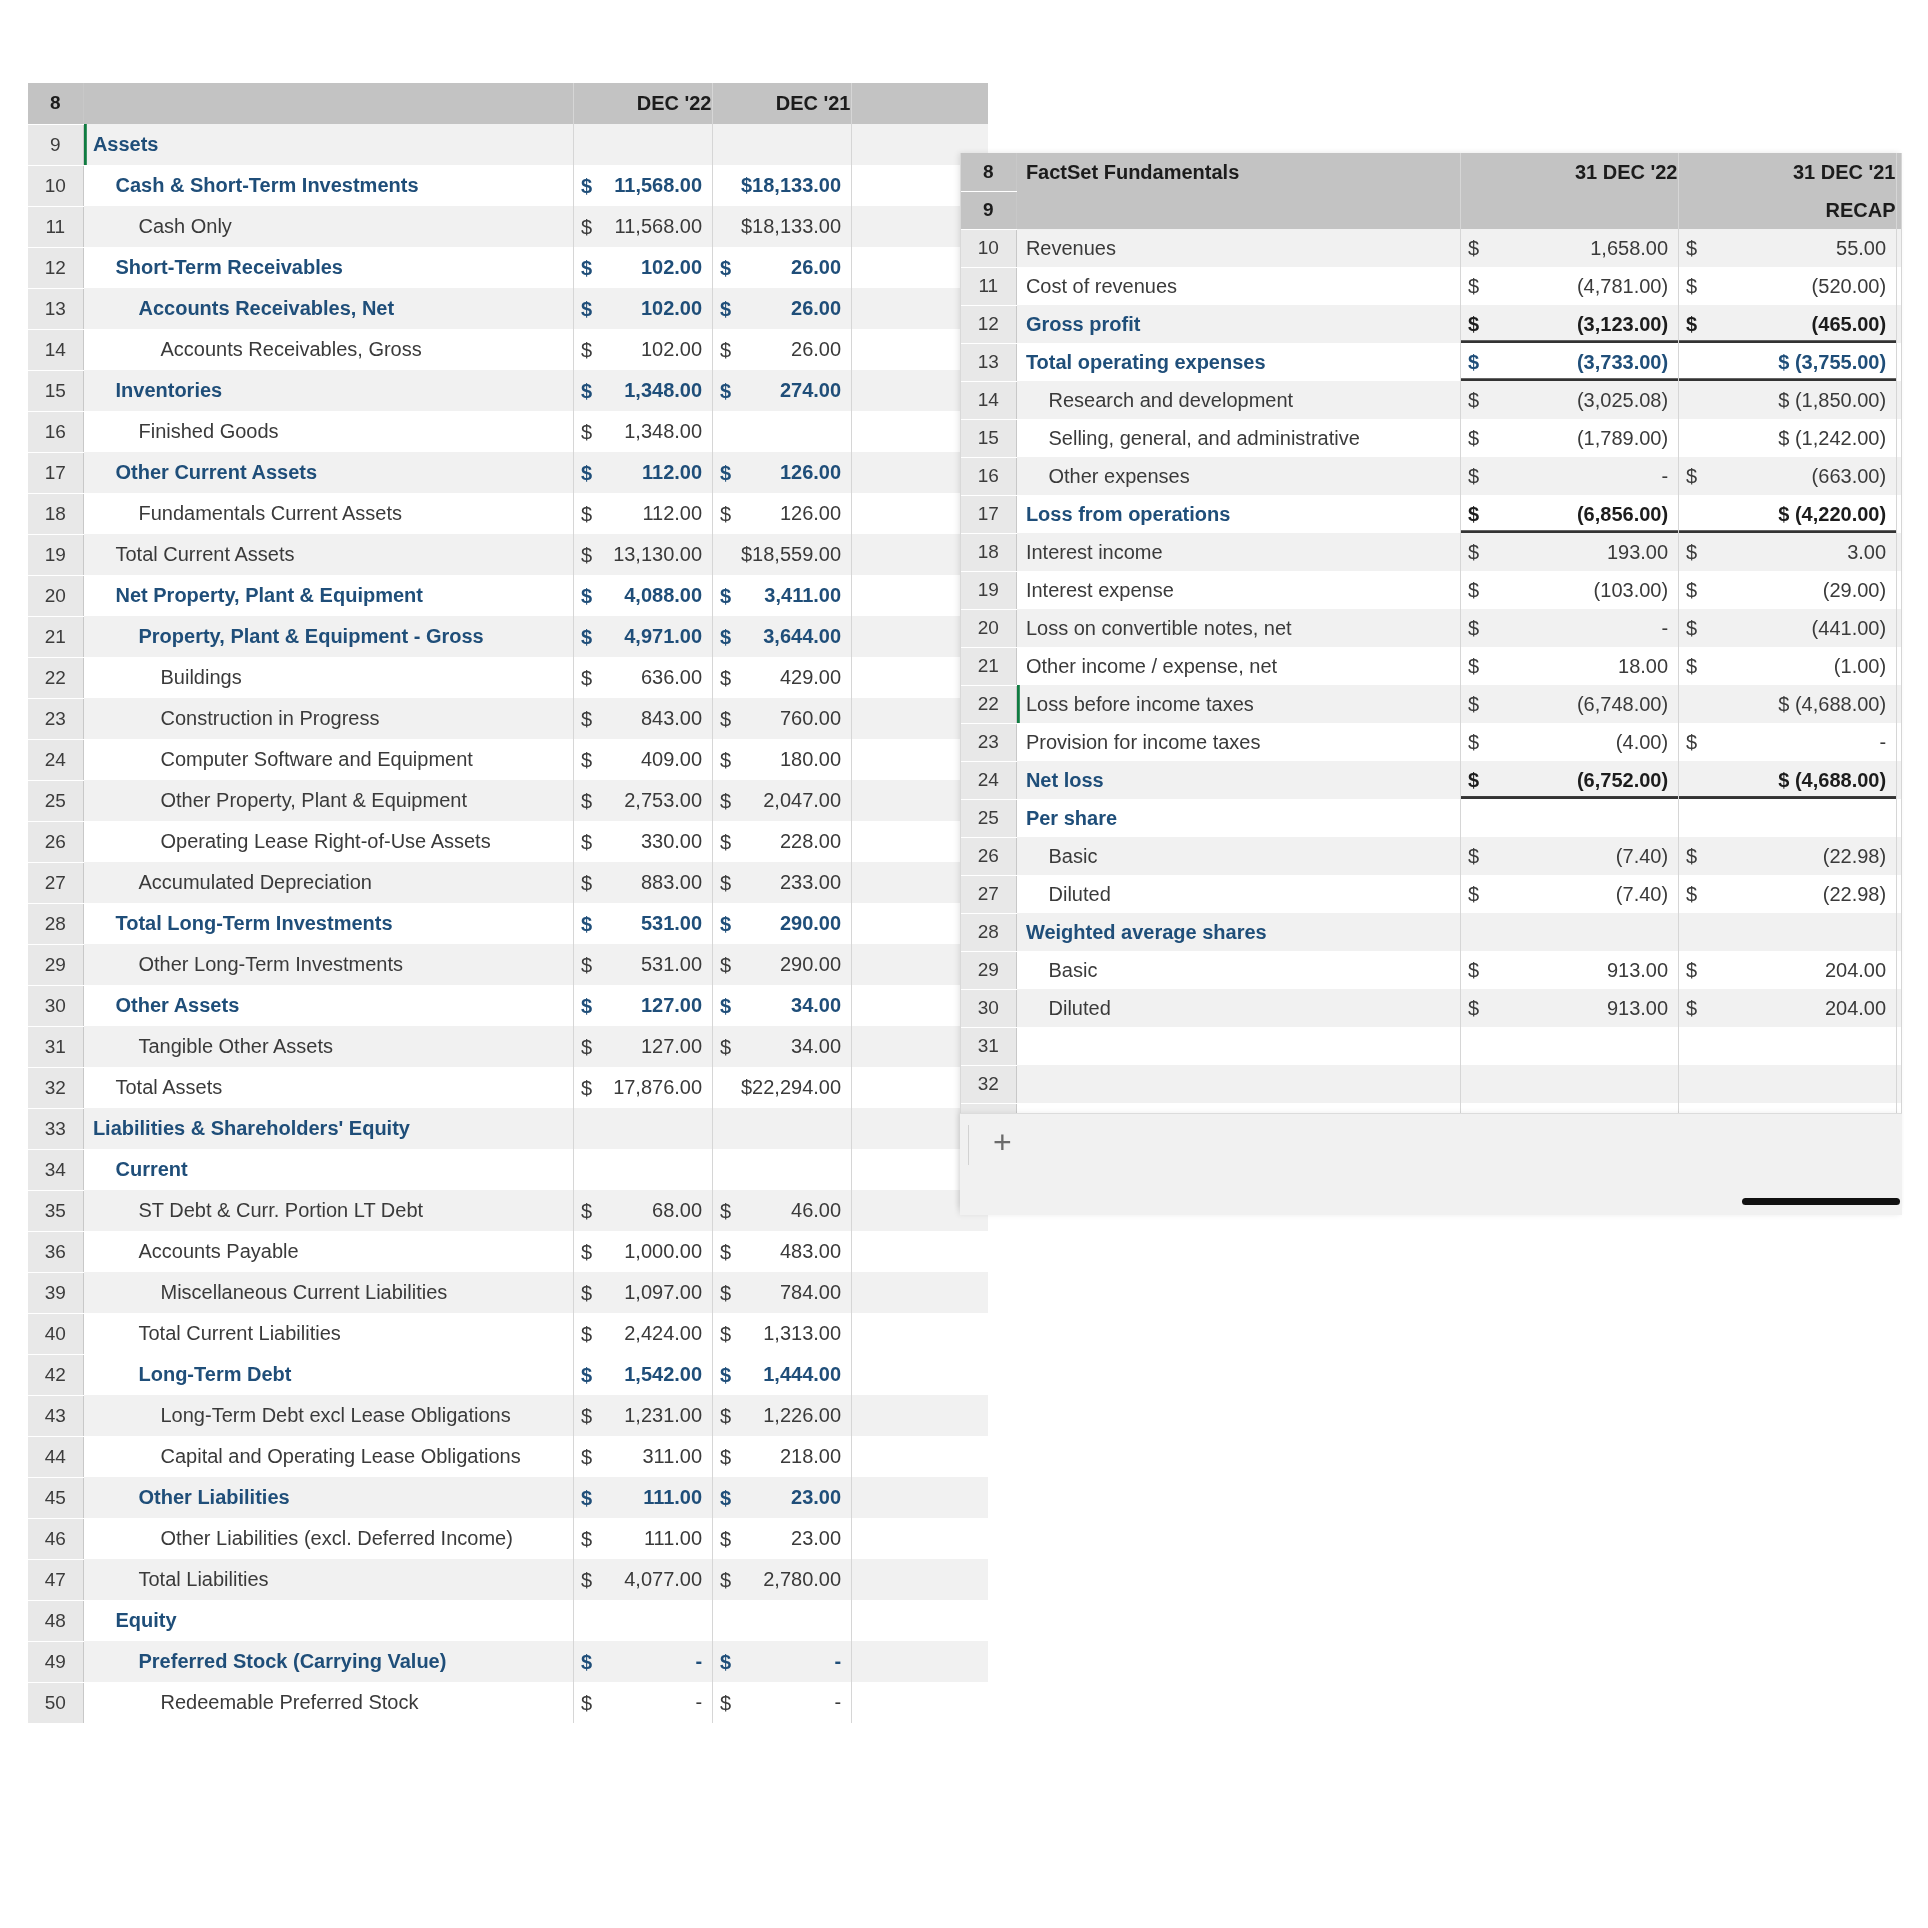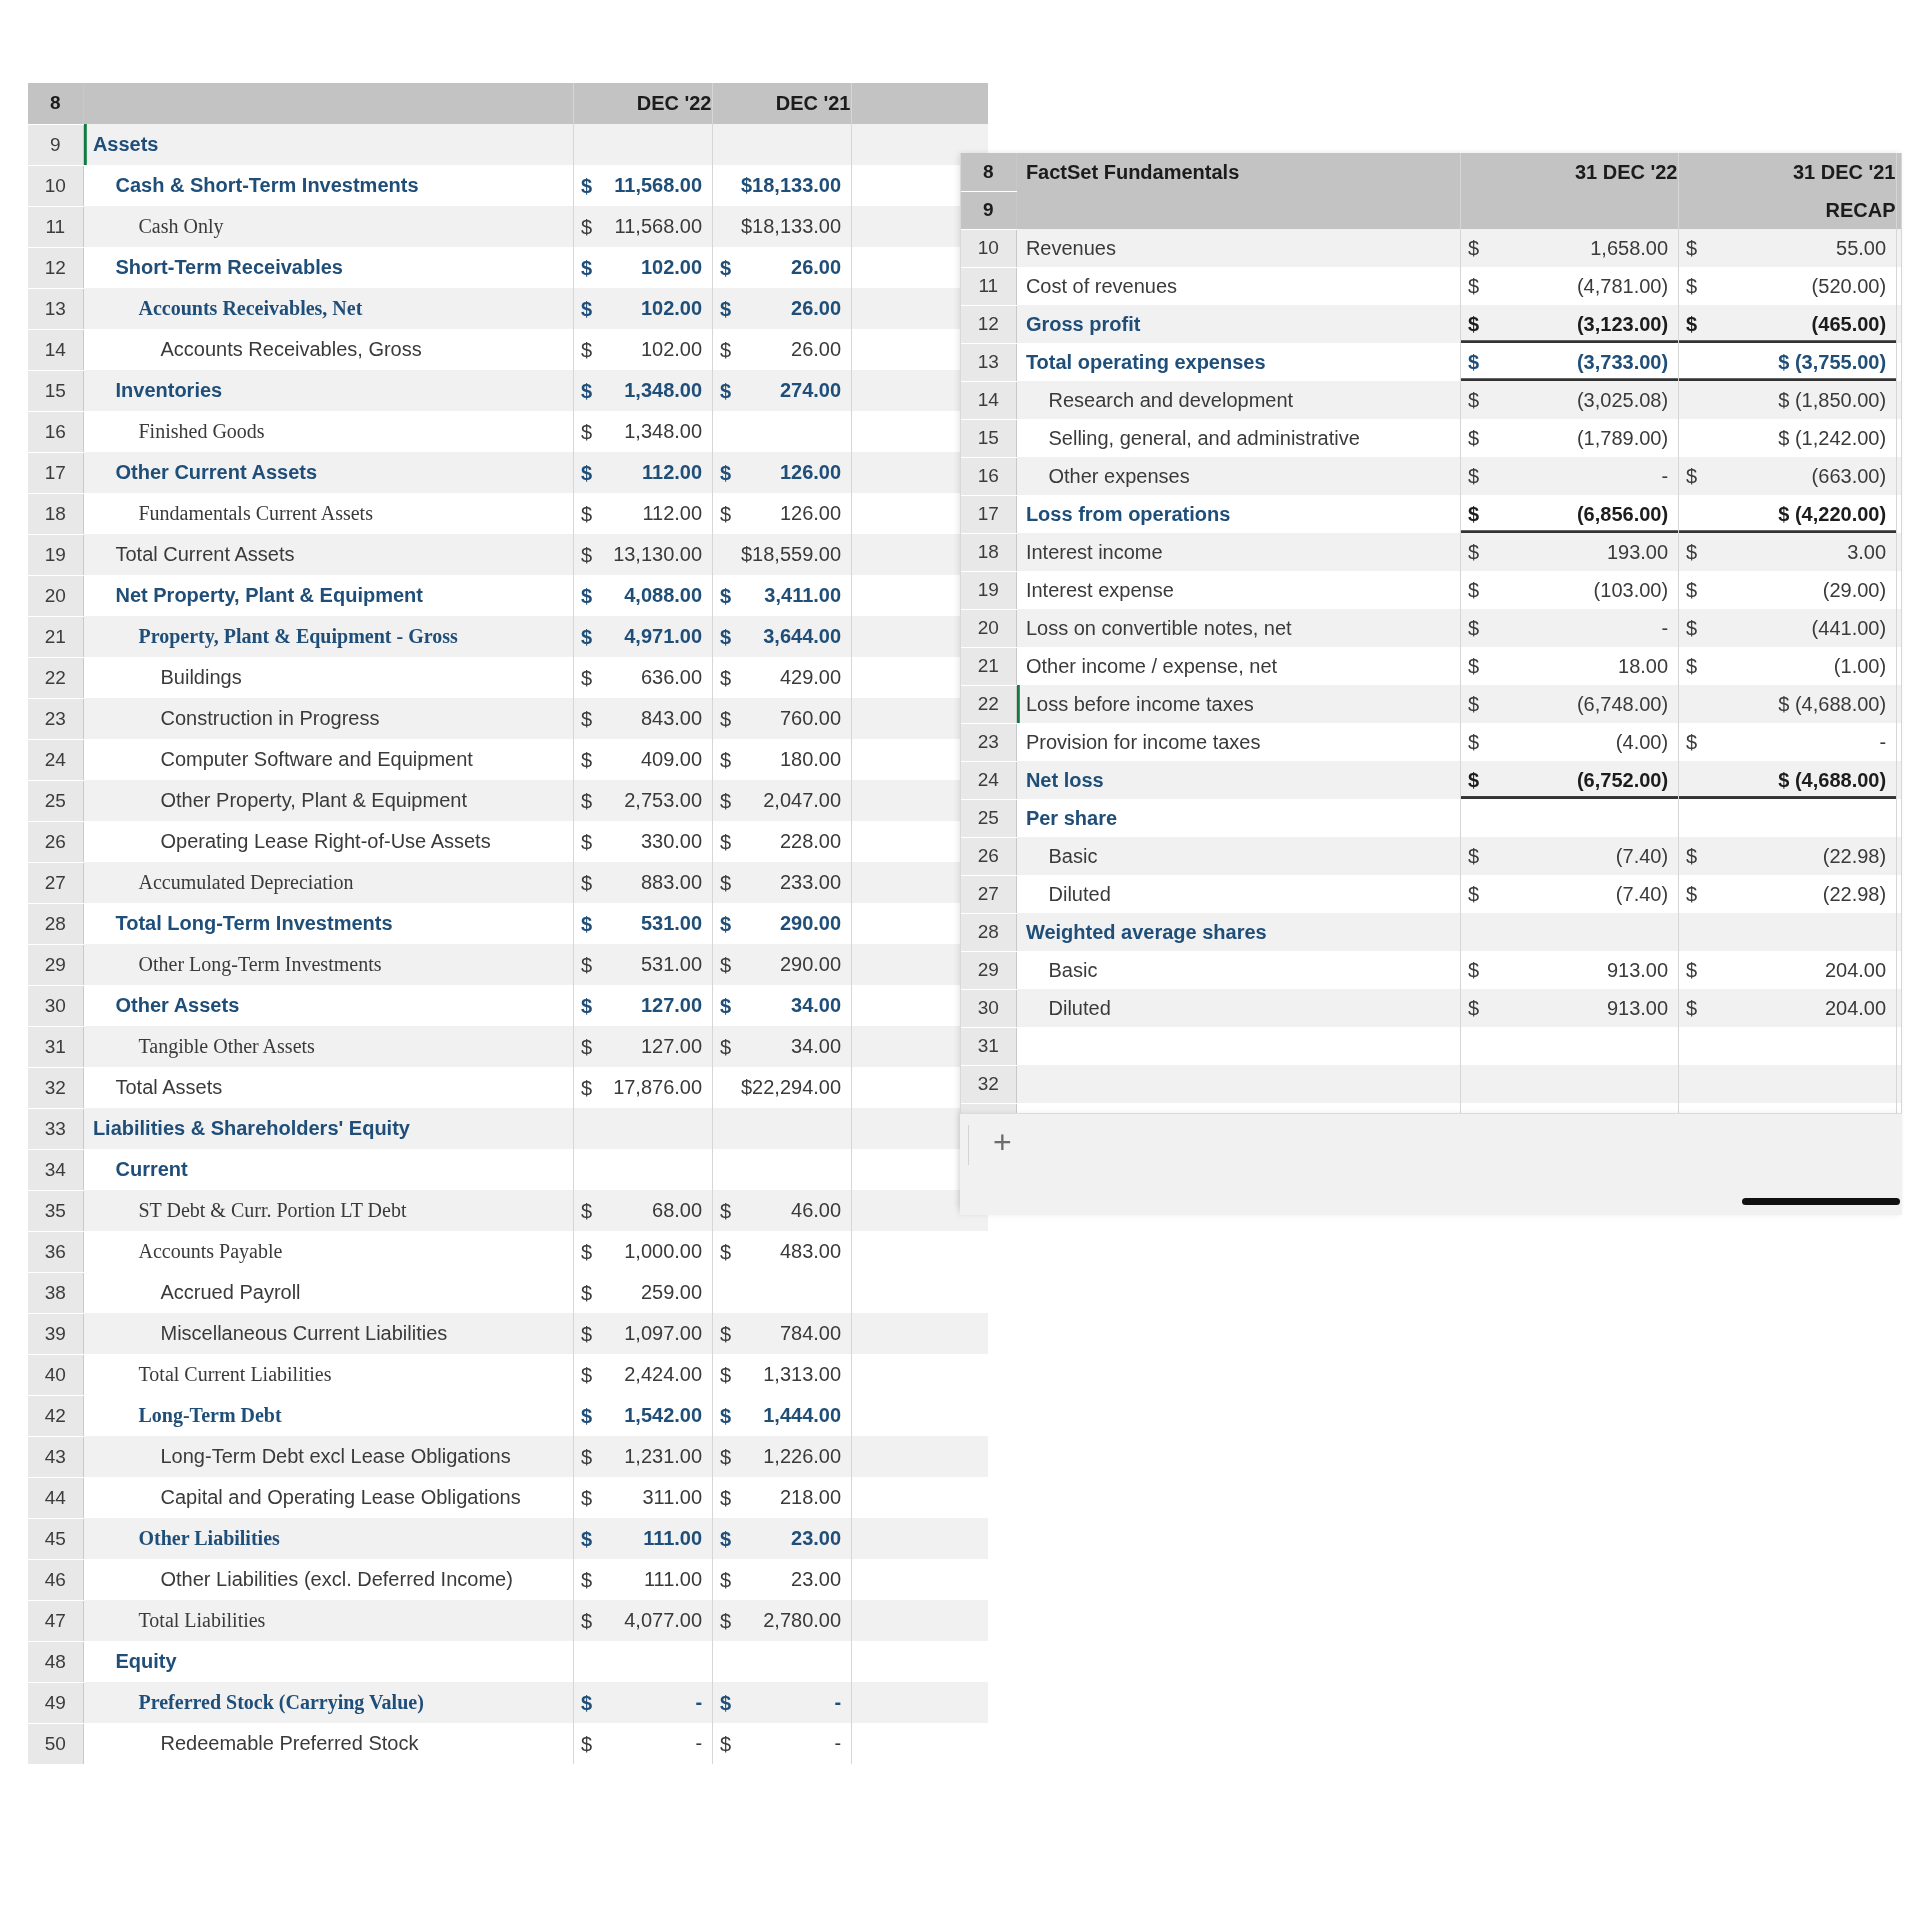--- a/index.html
+++ b/index.html
@@ -72,21 +72,21 @@
   }
   .rn-h { background:#e8e8e8; color:#3c3c3c; text-align:center; font-size:19px;
           border-bottom:0.9px solid #fff; border-right:0.9px solid #c8c8c8; }
   tr.hdr .val { text-align: right; padding-right: 0; font-size: 20px; }
 
   
   .b-blue { color: #1f4e79; font-weight: bold; }
   .b-blue-n { color: #1f4e79; font-weight: bold; }
   .i0 { padding-left: 9.4px; }
   .i1 { padding-left: 32px; }
-  .i2 { padding-left: 55px; font-family: Liberation Serif, serif; }
+  .i2 { padding-left: 55px; }
   .i3 { padding-left: 77px; }
 
   .sel-edge { box-shadow: inset 2.8px 0 0 #107c41; }
 
   
   .ul1 { box-shadow: inset 0 -2.8px 0 0px #333; }
   .ul2 { box-shadow: inset 0 -2.8px 0 0 #333, inset 0 -7.5px 0 -4.7px #333; }
 
   
   .tabbar {
@@ -329,27 +329,20 @@
             <td class="lbl i2">ST Debt &amp; Curr. Portion LT Debt</td>
             <td class="val"><span class="cur">$</span><span>68.00</span></td>
             <td class="val"><span class="cur">$</span><span>46.00</span></td>
             <td class="blank"></td>
           </tr>
           <tr class="z0">
             <td class="rn" style="height:41px">36</td>
             <td class="lbl i2">Accounts Payable</td>
             <td class="val"><span class="cur">$</span><span>1,000.00</span></td>
             <td class="val"><span class="cur">$</span><span>483.00</span></td>
-            <td class="blank"></td>
-          </tr>
-          <tr class="z0">
-            <td class="rn" style="height:41px">38</td>
-            <td class="lbl i3">Accrued Payroll</td>
-            <td class="val"><span class="cur">$</span><span>259.00</span></td>
-            <td class="blank"></td>
             <td class="blank"></td>
           </tr>
           <tr class="z1">
             <td class="rn" style="height:41px">39</td>
             <td class="lbl i3">Miscellaneous Current Liabilities</td>
             <td class="val"><span class="cur">$</span><span>1,097.00</span></td>
             <td class="val"><span class="cur">$</span><span>784.00</span></td>
             <td class="blank"></td>
           </tr>
           <tr class="z0">

